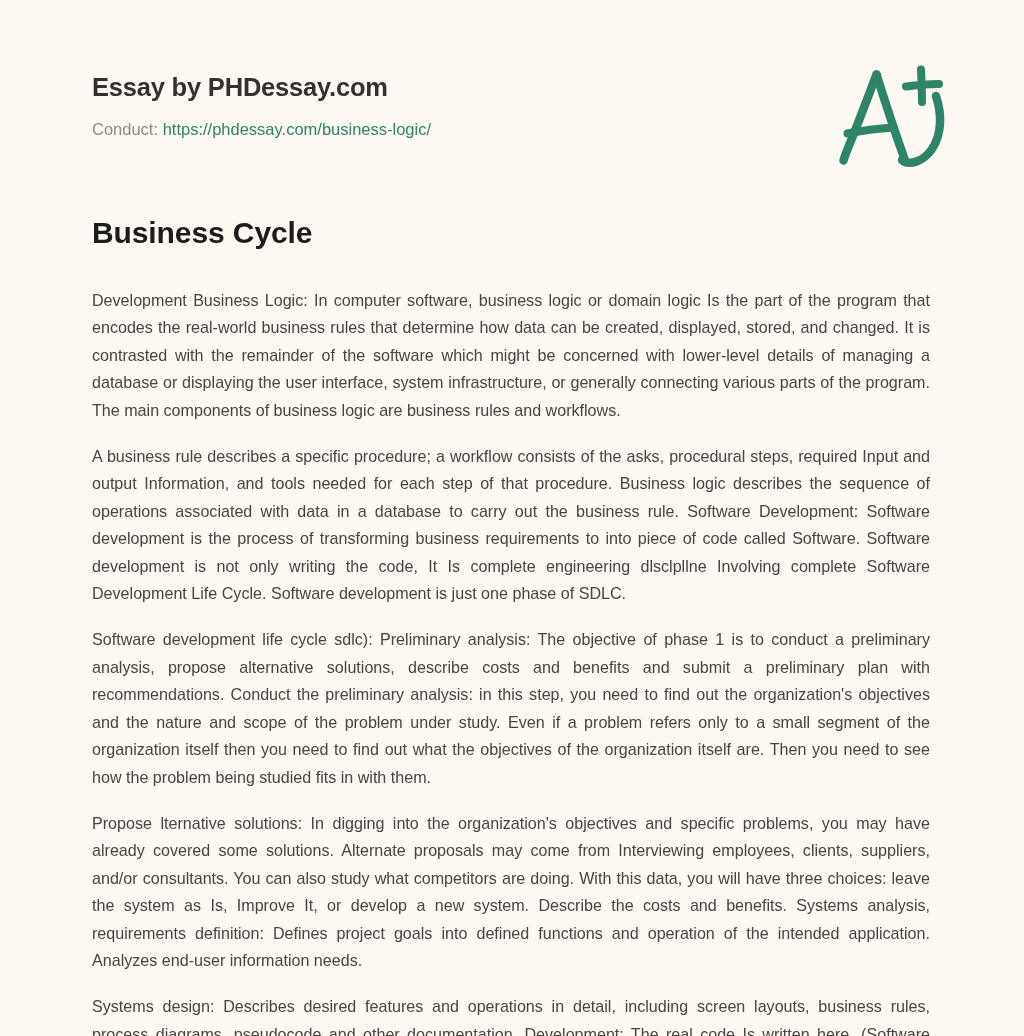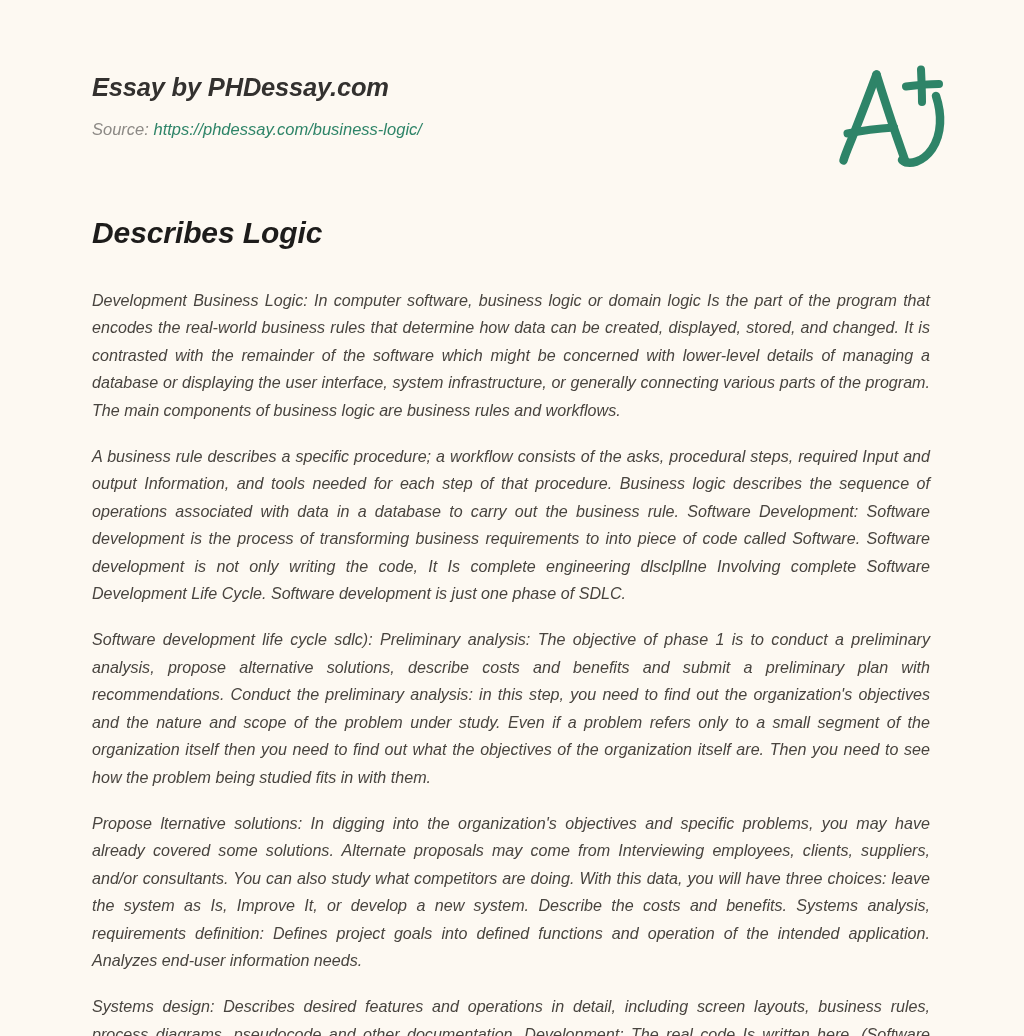--- a/index.html
+++ b/index.html
@@ -12,21 +12,20 @@
     background: #fdf9f2;
     font-family: "Liberation Sans", sans-serif;
     overflow: hidden;
   }
   .page {
     position: relative;
     width: 1024px;
     height: 855px;
     background: #fdf9f2;
     box-sizing: border-box;
-    font-style: italic;
   }
 
   
   .header {
     position: absolute;
     left: 92px;
     top: 72px;
     right: 92px;
     height: 110px;
   }
@@ -91,21 +90,21 @@
   .body-copy p:last-child { margin-bottom: 0; }
 </style>
 </head>
 <body>
 
 <div class="page">
 
   <div class="header">
     <div class="brand-line">Essay by PHDessay.com</div>
     <div class="source-line">
-      <span>Source:</span>
+      <span>Conduct:</span>
       <a href="#" class="source-link">https://phdessay.com/business-logic/</a>
     </div>
   </div>
 
   <div class="logo">
     <svg viewBox="0 0 118 112" xmlns="http://www.w3.org/2000/svg" fill="none" stroke="#2e8468" stroke-linecap="round" stroke-linejoin="round">
 
       <path d="M44.5 12.5 C38 30 28 56 20.5 75 C16 86 13 93 11.5 98.5" stroke-width="8.5"></path>
 
       <path d="M44.5 12.5 C50 30 58 55 64.5 74 C69 87 72 95 73.5 100" stroke-width="8.5"></path>
@@ -113,21 +112,21 @@
       <path d="M15.5 71.5 C28 69 47 66.5 62 65.5" stroke-width="8"></path>
 
       <path d="M89 7.5 C89.5 18 90 30 90 40" stroke-width="8"></path>
 
       <path d="M74 24.5 C85 23 98 22 107 22" stroke-width="8"></path>
 
       <path d="M104 34 C110 52 110 72 100 87 C91 100 77 104 70 98" stroke-width="8.5"></path>
     </svg>
   </div>
 
-  <div class="doc-title">Describes Logic</div>
+  <div class="doc-title">Business Cycle</div>
 
   <div class="body-copy">
     <p>Development Business Logic: In computer software, business logic or domain logic Is the part of the program that encodes the real-world business rules that determine how data can be created, displayed, stored, and changed. It is contrasted with the remainder of the software which might be concerned with lower-level details of managing a database or displaying the user interface, system infrastructure, or generally connecting various parts of the program. The main components of business logic are business rules and workflows.</p>
     <p>A business rule describes a specific procedure; a workflow consists of the asks, procedural steps, required Input and output Information, and tools needed for each step of that procedure. Business logic describes the sequence of operations associated with data in a database to carry out the business rule. Software Development: Software development is the process of transforming business requirements to into piece of code called Software. Software development is not only writing the code, It Is complete engineering dlsclpllne Involving complete Software Development Life Cycle. Software development is just one phase of SDLC.</p>
     <p>Software development life cycle sdlc): Preliminary analysis: The objective of phase 1 is to conduct a preliminary analysis, propose alternative solutions, describe costs and benefits and submit a preliminary plan with recommendations. Conduct the preliminary analysis: in this step, you need to find out the organization's objectives and the nature and scope of the problem under study. Even if a problem refers only to a small segment of the organization itself then you need to find out what the objectives of the organization itself are. Then you need to see how the problem being studied fits in with them.</p>
     <p>Propose lternative solutions: In digging into the organization's objectives and specific problems, you may have already covered some solutions. Alternate proposals may come from Interviewing employees, clients, suppliers, and/or consultants. You can also study what competitors are doing. With this data, you will have three choices: leave the system as Is, Improve It, or develop a new system. Describe the costs and benefits. Systems analysis, requirements definition: Defines project goals into defined functions and operation of the intended application. Analyzes end-user information needs.</p>
     <p>Systems design: Describes desired features and operations in detail, including screen layouts, business rules, process diagrams, pseudocode and other documentation. Development: The real code Is written here. (Software development phase where a software developer converts business requirements to in software, by applying business rules. Integration and testing: Brings all the pieces together into a special testing environment, then checks for errors, bugs and interoperability. Acceptance, installation, deployment:</p>
   </div>
 
 </div>

